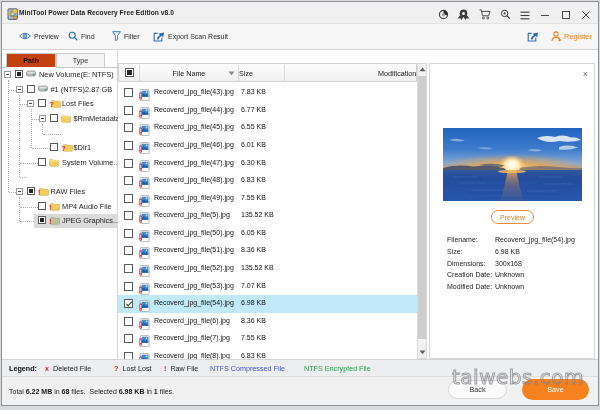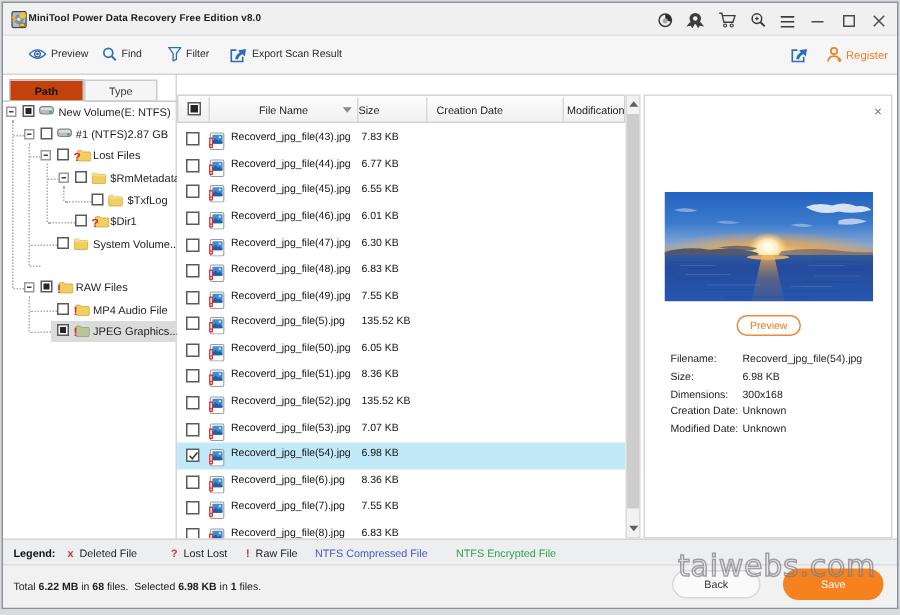--- a/index.html
+++ b/index.html
@@ -227,28 +227,20 @@
               <span class="exp minus" style="left:36.5px;">
                 <i></i>
               </span>
               <span class="cb " style="left:47.5px;"></span>
               <span class="ticon" style="left:58.5px;"><svg width="10" height="9" viewBox="0 0 10 9">
                   <path d="M0.5 2.2 Q0.5 1.4 1.2 1.4 H3.4 L4.2 2.3 H9 Q9.5 2.3 9.5 3 V7.6 Q9.5 8.3 8.8 8.3 H1.2 Q0.5 8.3 0.5 7.6 Z" fill="#f2cd60" stroke="#caa23a" stroke-width="0.5"></path>
                   <path d="M0.5 3.4 H9.5 V3 Q9.5 2.3 9 2.3 H4.2 L3.4 1.4 H1.2 Q0.5 1.4 0.5 2.2 Z" fill="#f7dd8a"></path>
                 </svg></span>
               <span class="lbl" style="left:71.5px;">$RmMetadata</span>
             </div>
-            <div class="trow" style="top:58.56px;">
-              <span class="cb " style="left:59px;"></span>
-              <span class="ticon" style="left:70px;"><svg width="10" height="9" viewBox="0 0 10 9">
-                  <path d="M0.5 2.2 Q0.5 1.4 1.2 1.4 H3.4 L4.2 2.3 H9 Q9.5 2.3 9.5 3 V7.6 Q9.5 8.3 8.8 8.3 H1.2 Q0.5 8.3 0.5 7.6 Z" fill="#f2cd60" stroke="#caa23a" stroke-width="0.5"></path>
-                  <path d="M0.5 3.4 H9.5 V3 Q9.5 2.3 9 2.3 H4.2 L3.4 1.4 H1.2 Q0.5 1.4 0.5 2.2 Z" fill="#f7dd8a"></path>
-                </svg></span>
-              <span class="lbl" style="left:83px;">$TxfLog</span>
-            </div>
             <div class="trow" style="top:73.2px;">
               <span class="cb " style="left:47.5px;"></span>
               <span class="ticon" style="left:58.5px;"><svg width="12" height="9" viewBox="0 0 12 9">
                   <path d="M2.5 2.2 Q2.5 1.4 3.2 1.4 H5.4 L6.2 2.3 H11 Q11.5 2.3 11.5 3 V7.6 Q11.5 8.3 10.8 8.3 H3.2 Q2.5 8.3 2.5 7.6 Z" fill="#f2cd60" stroke="#caa23a" stroke-width="0.5"></path>
                   <text x="0" y="8" font-family="Liberation Sans,sans-serif" font-size="8" font-weight="bold" fill="#e02a2a">?</text>
                 </svg></span>
               <span class="lbl" style="left:71.5px;">$Dir1</span>
             </div>
             <div class="trow" style="top:87.84px;">
               <span class="cb " style="left:36px;"></span>
@@ -300,23 +292,20 @@
             </span>
             <div class="hcell" style="left:0;width:20px;top:1px;"></div>
             <div class="hcell" style="left:21px;width:98px;top:1px;">
               <span style="margin:0 auto;">File Name</span>
               <span style="position:absolute;right:3px;top:6px;line-height:0;"><svg width="7" height="5" viewBox="0 0 7 5">
                   <path d="M0.5 0.5 H6.5 L3.5 4.2 Z" fill="#8a8a8a"></path>
                 </svg></span>
             </div>
             <div class="hcell" style="left:116px;width:49px;top:1px;">
               <span style="margin-left:4px;">Size</span>
-            </div>
-            <div class="hcell" style="left:168px;width:88px;top:1px;">
-              <span style="margin-left:4px;">Creation Date</span>
             </div>
             <div class="hcell" style="left:256px;width:42px;top:1px;border-right:none;">
               <span style="margin-left:3px;">Modification</span>
             </div>
           </div>
         <div id="rows">
             <div class="frow" style="top:2.2px;">
               <span class="cb"></span>
               <span class="fico"><svg width="11" height="12" viewBox="0 0 11 12">
                   <rect x="1.2" y="0.6" width="9" height="11" rx="1" fill="#fdfdfd" stroke="#9a9a9a" stroke-width="0.7"></rect>

